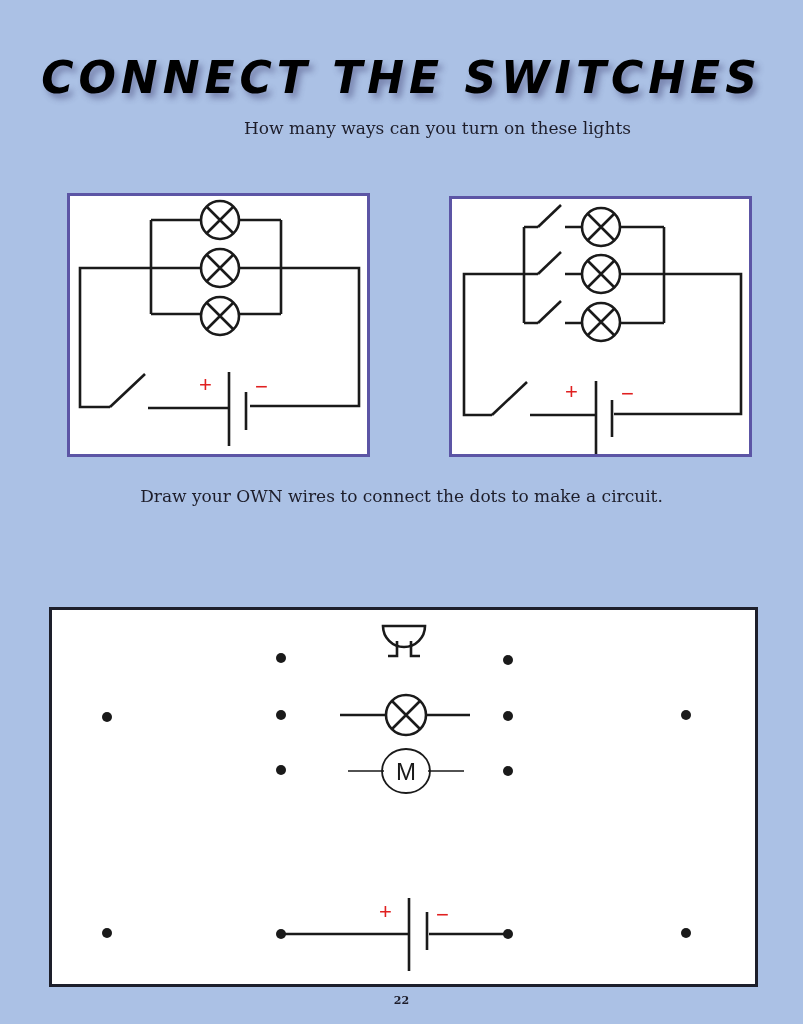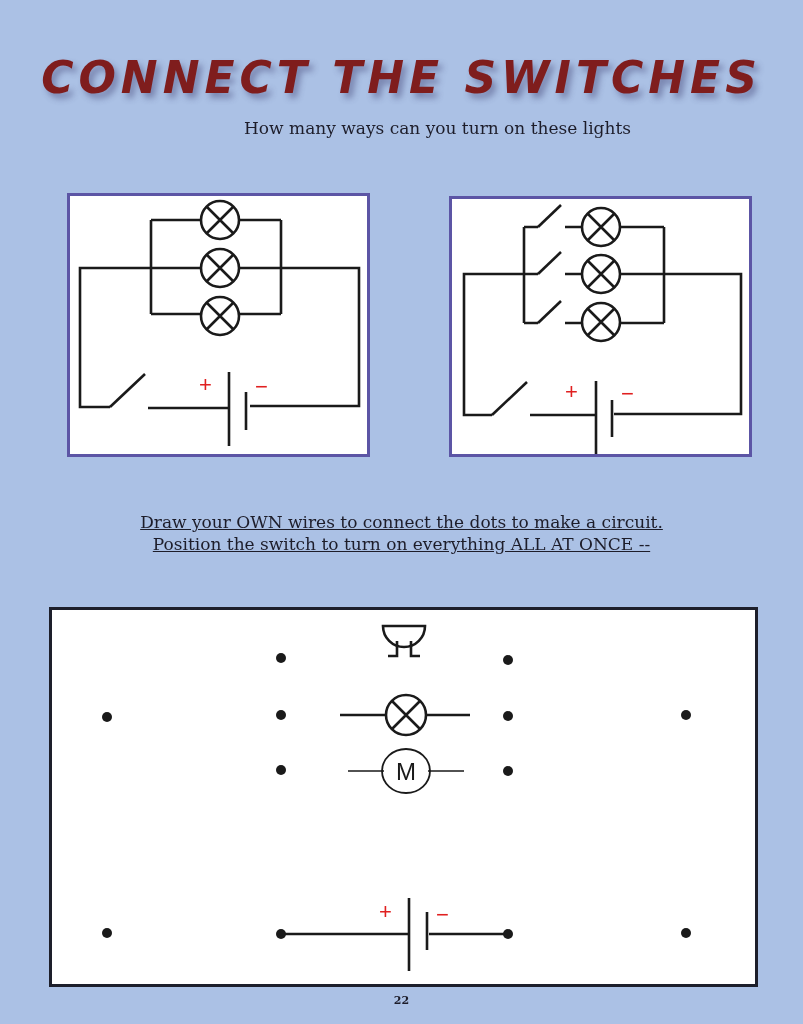--- a/index.html
+++ b/index.html
@@ -1,17 +1,17 @@
 <!DOCTYPE html>
 <html><head>
 <meta charset="utf-8">
 <style>
   html, body { margin:0; padding:0; }
   body { width:803px; height:1024px; background:#abc1e5; position:relative; overflow:hidden; font-family:"DejaVu Serif", serif; }
-  .title { position:absolute; left:0; top:52px; width:803px; text-align:center; font-family:"DejaVu Sans", sans-serif; font-weight:bold; font-style:italic; font-size:44px; letter-spacing:5px; color:#7f1d1d; text-shadow:4px 5px 6px rgba(60,60,110,0.45); transform:scaleY(1.0); }
+  .title { position:absolute; left:0; top:52px; width:803px; text-align:center; font-family:"DejaVu Sans", sans-serif; font-weight:bold; font-style:italic; font-size:44px; letter-spacing:5px; color:#000000; text-shadow:4px 5px 6px rgba(60,60,110,0.45); transform:scaleY(1.0); }
   .instr { position:absolute; left:0; width:803px; text-align:center; color:#1d1d2a; font-size:17px; line-height:22px; }
   .instr div { white-space:nowrap; }
   .panel { position:absolute; background:#fff; box-sizing:border-box; }
   .panel svg { position:absolute; left:0; top:0; }
   .p1 { left:67px; top:193px; width:303px; height:264px; border:3px solid #5c55a5; }
   .p2 { left:449px; top:196px; width:303px; height:261px; border:3px solid #5c55a5; }
   .p3 { left:49px; top:607px; width:709px; height:380px; border:3px solid #1d1f2b; }
   .pagenum { position:absolute; left:0; top:994px; width:803px; text-align:center; font-weight:bold; font-size:11px; color:#1d1d2a; }
   .lbl { font-family:"Liberation Sans", sans-serif; }
 </style>
@@ -94,23 +94,22 @@
         <path d="M144 182 V256"></path>
         <path d="M160 201 V238"></path>
       </g>
   </svg>
   <svg width="297" height="255" viewBox="0 0 297 255">
     <text x="113" y="200" fill="#e02020" font-size="22" class="lbl">+</text>
     <text x="169" y="202" fill="#e02020" font-size="22" class="lbl">−</text>
   </svg>
 </div>
 
-<div class="instr" style="top:511px;text-decoration:underline;">
+<div class="instr" style="top:485px;">
   <div>Draw your OWN wires to connect the dots to make a circuit.</div>
-  <div>Position the switch to turn on everything ALL AT ONCE --</div>
 </div>
 
 <div class="panel p3">
   <svg width="703" height="374" viewBox="0 0 703 374" fill="none" stroke="#1a1a1a" stroke-width="2.6">
 
     <g>
       <path d="M331 16 H373 A21 21 0 0 1 331 16 Z" fill="none"></path>
       <path d="M345 31 V46 H336 M359 31 V46 H368"></path>
     </g>
 

